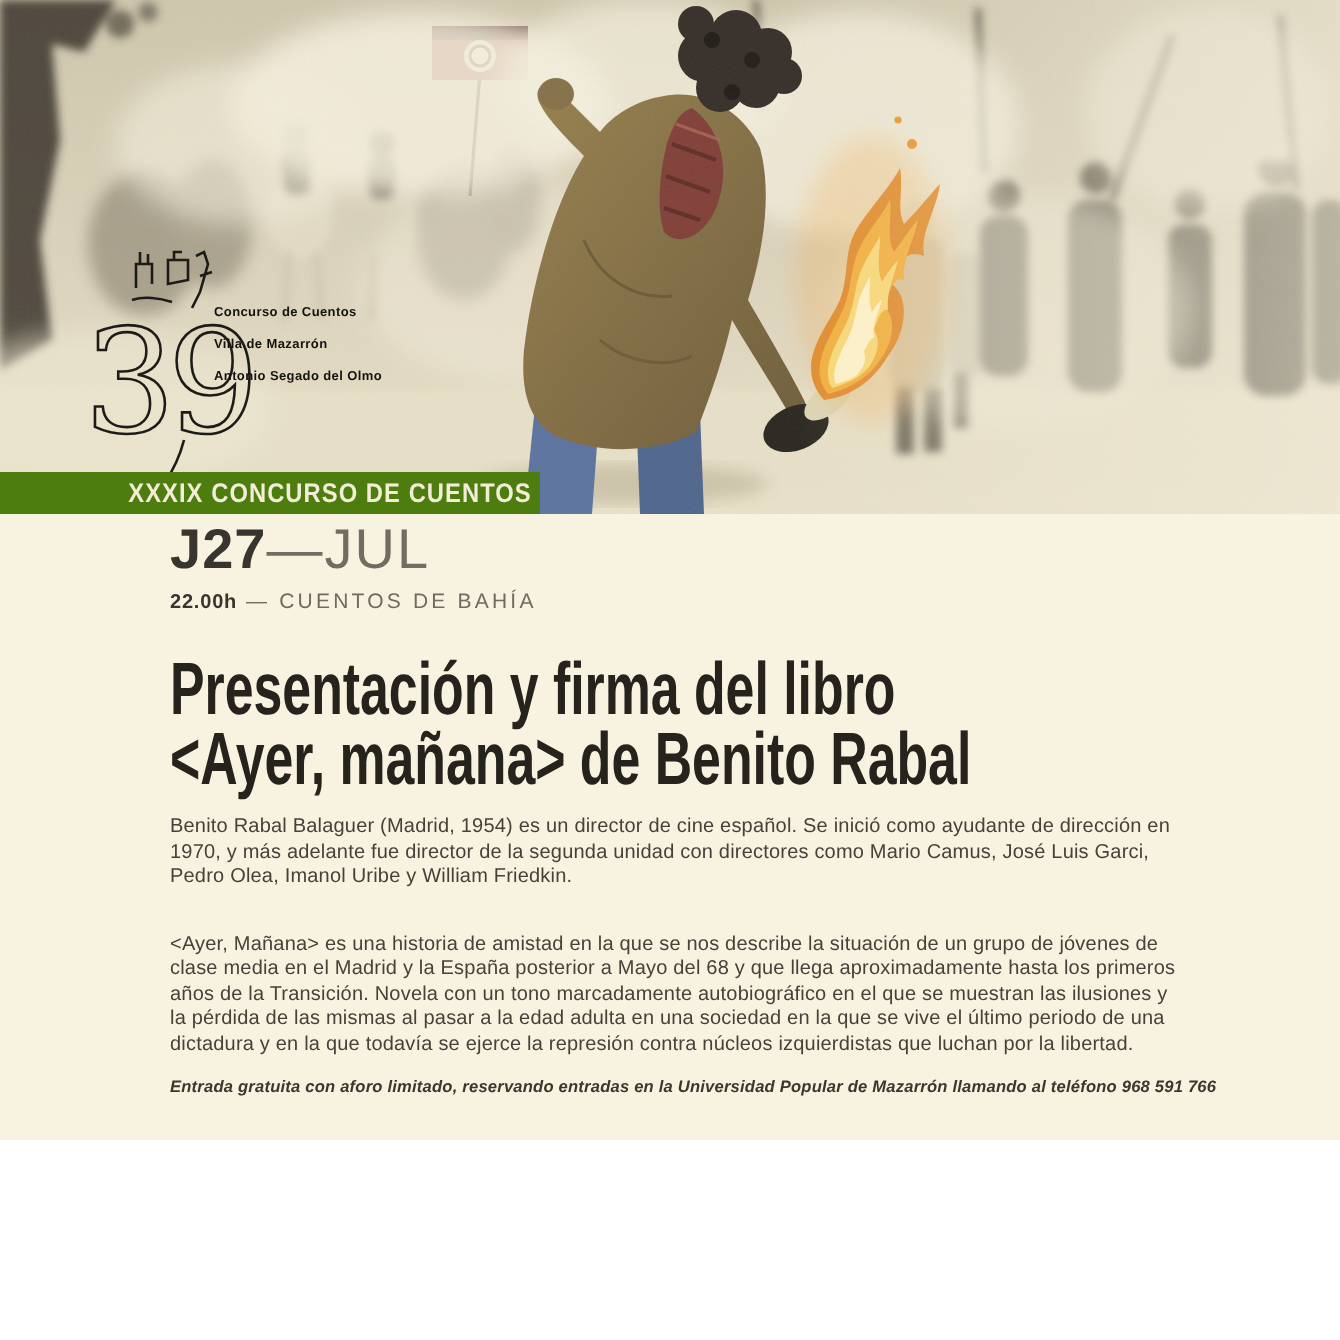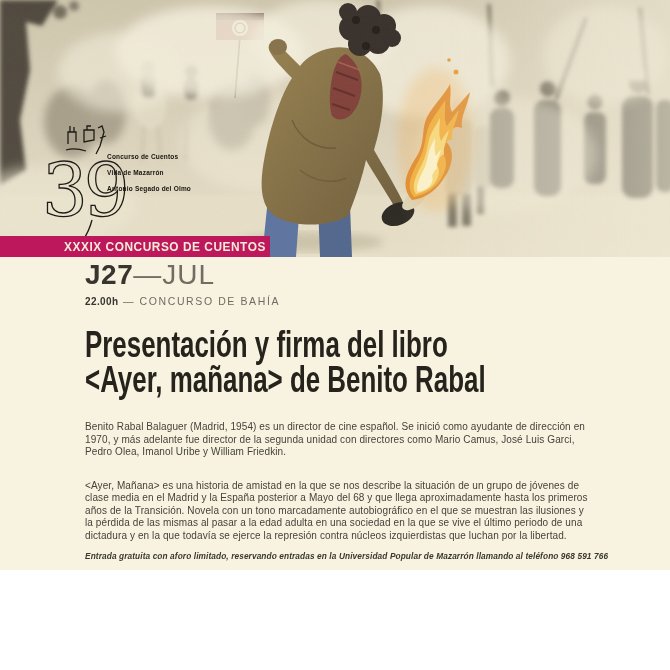--- a/index.html
+++ b/index.html
@@ -9,38 +9,38 @@
   
   .photo{position:absolute;left:0;top:0;width:670px;height:257px;overflow:hidden;background:#d9d1ba;}
   .photo svg{display:block;}
 
   
   .logo-art{position:absolute;left:40px;top:124px;z-index:3;}
   .logo-lines{position:absolute;left:107px;top:149px;z-index:3;}
   .logo-line{font-size:6.5px;font-weight:bold;color:#15130f;line-height:16px;letter-spacing:.2px;}
 
   
-  .banner{position:absolute;left:0;top:236px;width:270px;height:21px;background:#be185d;z-index:4;
+  .banner{position:absolute;left:0;top:236px;width:270px;height:21px;background:#4d7c0f;z-index:4;
           display:flex;align-items:center;justify-content:flex-end;}
   .banner span{display:inline-block;color:#f3edd8;font-weight:bold;font-size:13.5px;letter-spacing:.6px;
                white-space:nowrap;transform:scaleX(.88);transform-origin:right center;padding-right:5px;}
 
   
   .content{position:absolute;left:85px;top:260px;width:503px;}
   .date-row{font-size:28px;letter-spacing:.5px;line-height:30px;}
   .date-day{font-weight:bold;color:#38352f;}
   .date-month{font-weight:normal;color:#716d62;letter-spacing:1px;}
   .time-row{margin-top:2px;line-height:15px;}
   .time{font-weight:bold;font-size:10px;color:#38352f;letter-spacing:.4px;}
   .venue{font-size:10.5px;color:#6f6b60;letter-spacing:1.6px;}
   .title{margin:18px 0 0 0;font-size:37px;line-height:35px;font-weight:bold;color:#26231d;
          transform:scaleX(.7);transform-origin:left top;white-space:nowrap;}
   .title span{display:block;}
   .para{margin:0;font-size:10px;line-height:12.5px;color:#45423a;letter-spacing:.1px;}
-  .para-1{margin-top:24px;}
+  .para-1{margin-top:11px;}
   .para-2{margin-top:21px;}
   .footnote{margin-top:9px;font-size:8.3px;font-weight:bold;color:#3a372f;letter-spacing:.1px;white-space:nowrap;font-style:italic;}
   .page-number{position:absolute;left:38px;top:612px;font-size:9.5px;color:#5f5b52;}
 </style>
 </head>
 <body>
 
 <div class="page">
 
   <div class="photo">
@@ -229,21 +229,21 @@
   <div class="banner">
     <span>XXXIX CONCURSO DE CUENTOS</span>
   </div>
 
   <div class="content">
     <div class="date-row">
       <span class="date-day">J27</span><span class="date-month">—JUL</span>
     </div>
     <div class="time-row">
       <span class="time">22.00h</span>
-      <span class="venue">— CONCURSO DE BAHÍA</span>
+      <span class="venue">— CUENTOS DE BAHÍA</span>
     </div>
     <h1 class="title">
       <span>Presentación y firma del libro</span>
       <span>&lt;Ayer, mañana&gt; de Benito Rabal</span>
     </h1>
     <p class="para para-1">Benito Rabal Balaguer (Madrid, 1954) es un director de cine español. Se inició como ayudante de dirección en 1970, y más adelante fue director de la segunda unidad con directores como Mario Camus, José Luis Garci, Pedro Olea, Imanol Uribe y William Friedkin.</p>
     <p class="para para-2">&lt;Ayer, Mañana&gt; es una historia de amistad en la que se nos describe la situación de un grupo de jóvenes de clase media en el Madrid y la España posterior a Mayo del 68 y que llega aproximadamente hasta los primeros años de la Transición. Novela con un tono marcadamente autobiográfico en el que se muestran las ilusiones y la pérdida de las mismas al pasar a la edad adulta en una sociedad en la que se vive el último periodo de una dictadura y en la que todavía se ejerce la represión contra núcleos izquierdistas que luchan por la libertad.</p>
     <p class="footnote">Entrada gratuita con aforo limitado, reservando entradas en la Universidad Popular de Mazarrón llamando al teléfono 968 591 766</p>
   </div>
 

